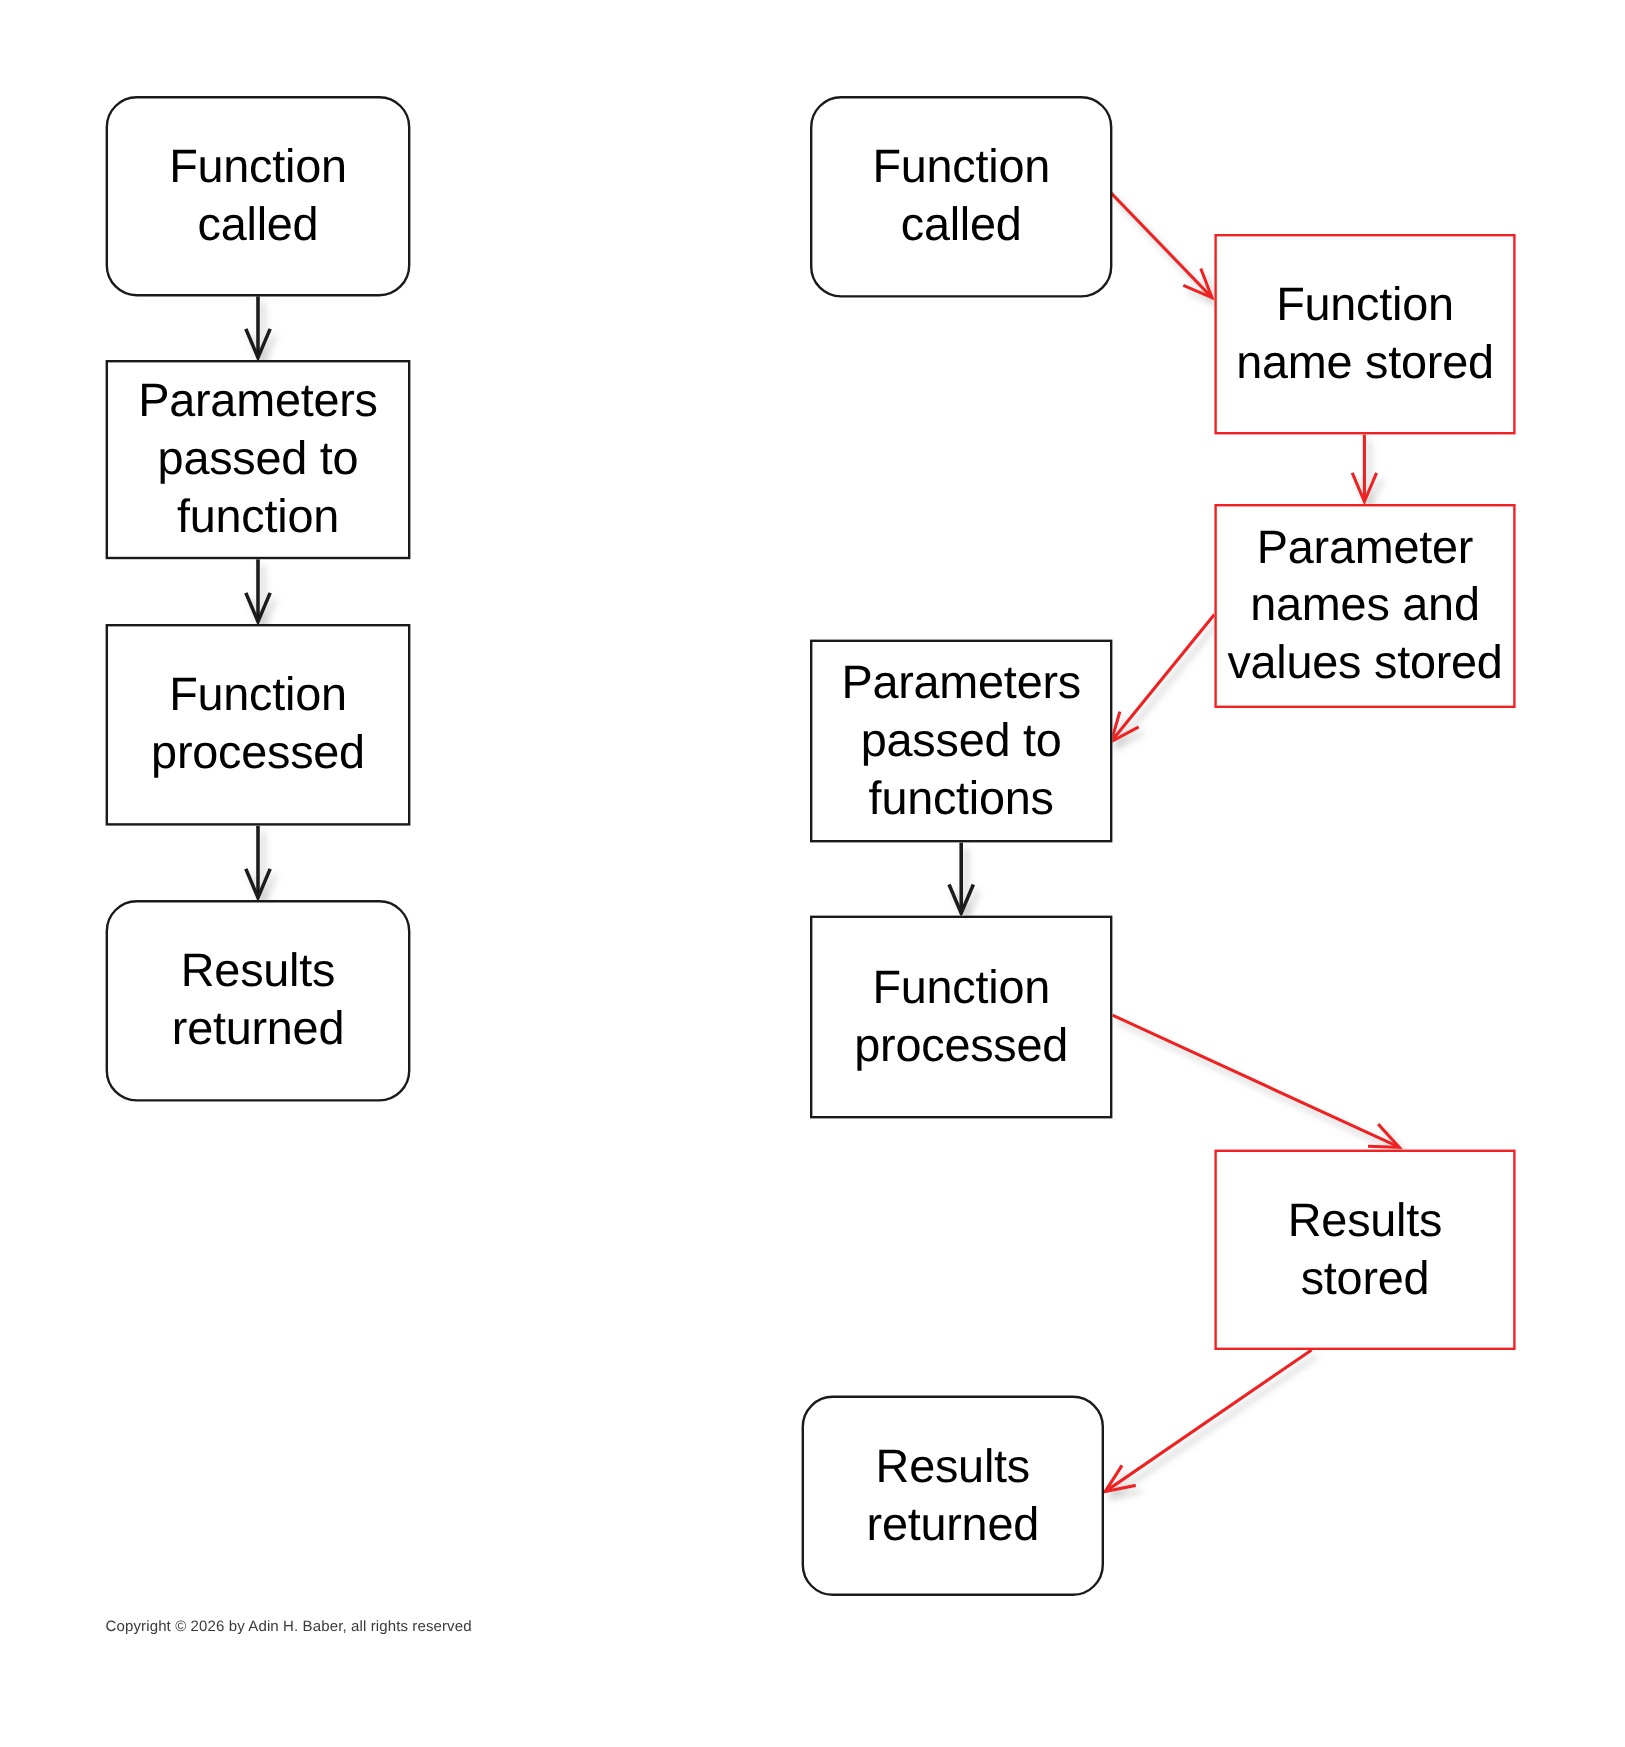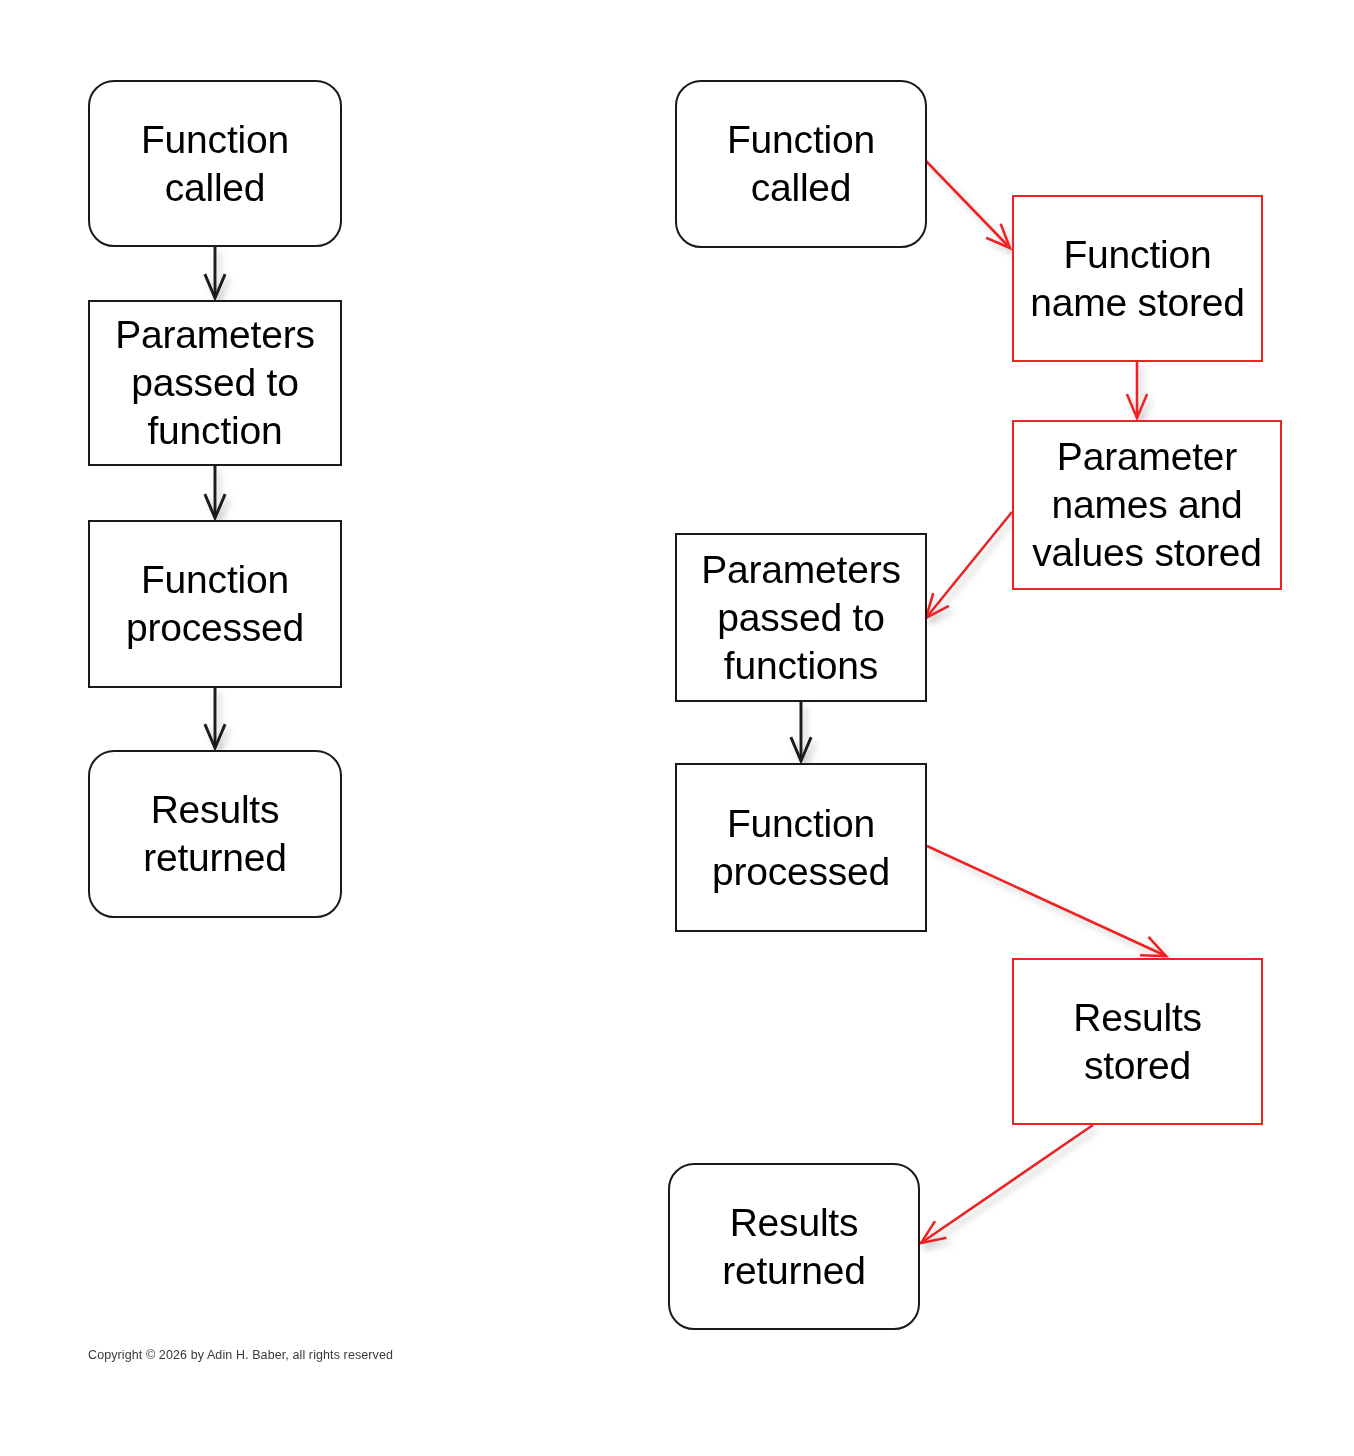--- a/index.html
+++ b/index.html
@@ -119,21 +119,21 @@
   </div>
 
   <div class="node black rounded" style="left: 675px; top: 80px; width: 252px; height: 168px;">
     <span class="label">Function
 called</span>
   </div>
   <div class="node red" style="left: 1012px; top: 195px; width: 251px; height: 167px;">
     <span class="label">Function
 name stored</span>
   </div>
-  <div class="node red" style="left: 1012px; top: 420px; width: 270px; height: 170px;">
+  <div class="node red" style="left: 1012px; top: 420px; width: 251px; height: 170px;">
     <span class="label">Parameter
 names and
 values stored</span>
   </div>
   <div class="node black" style="left: 675px; top: 533px; width: 252px; height: 169px;">
     <span class="label">Parameters
 passed to
 functions</span>
   </div>
   <div class="node black" style="left: 675px; top: 763px; width: 252px; height: 169px;">

